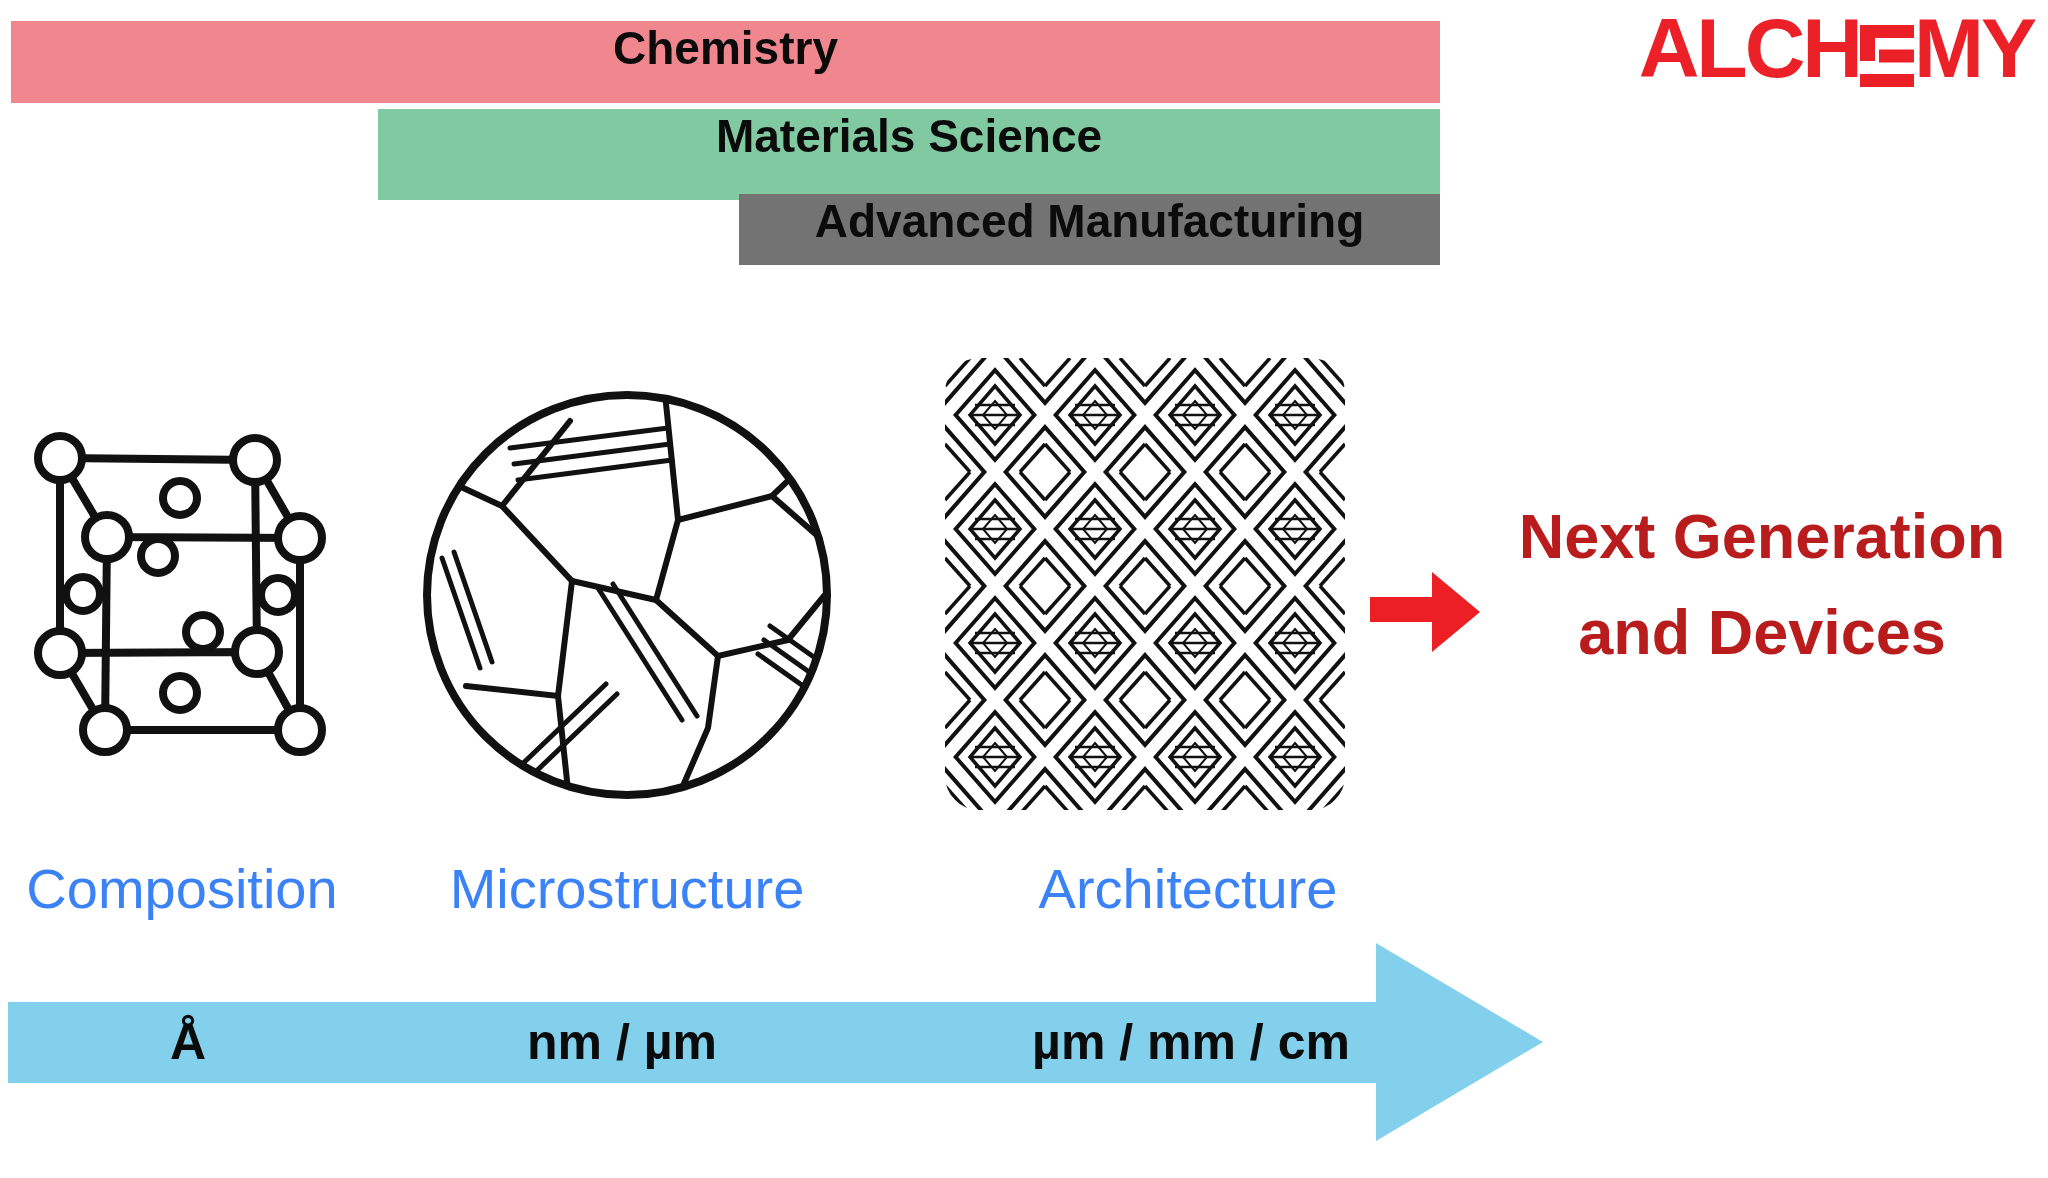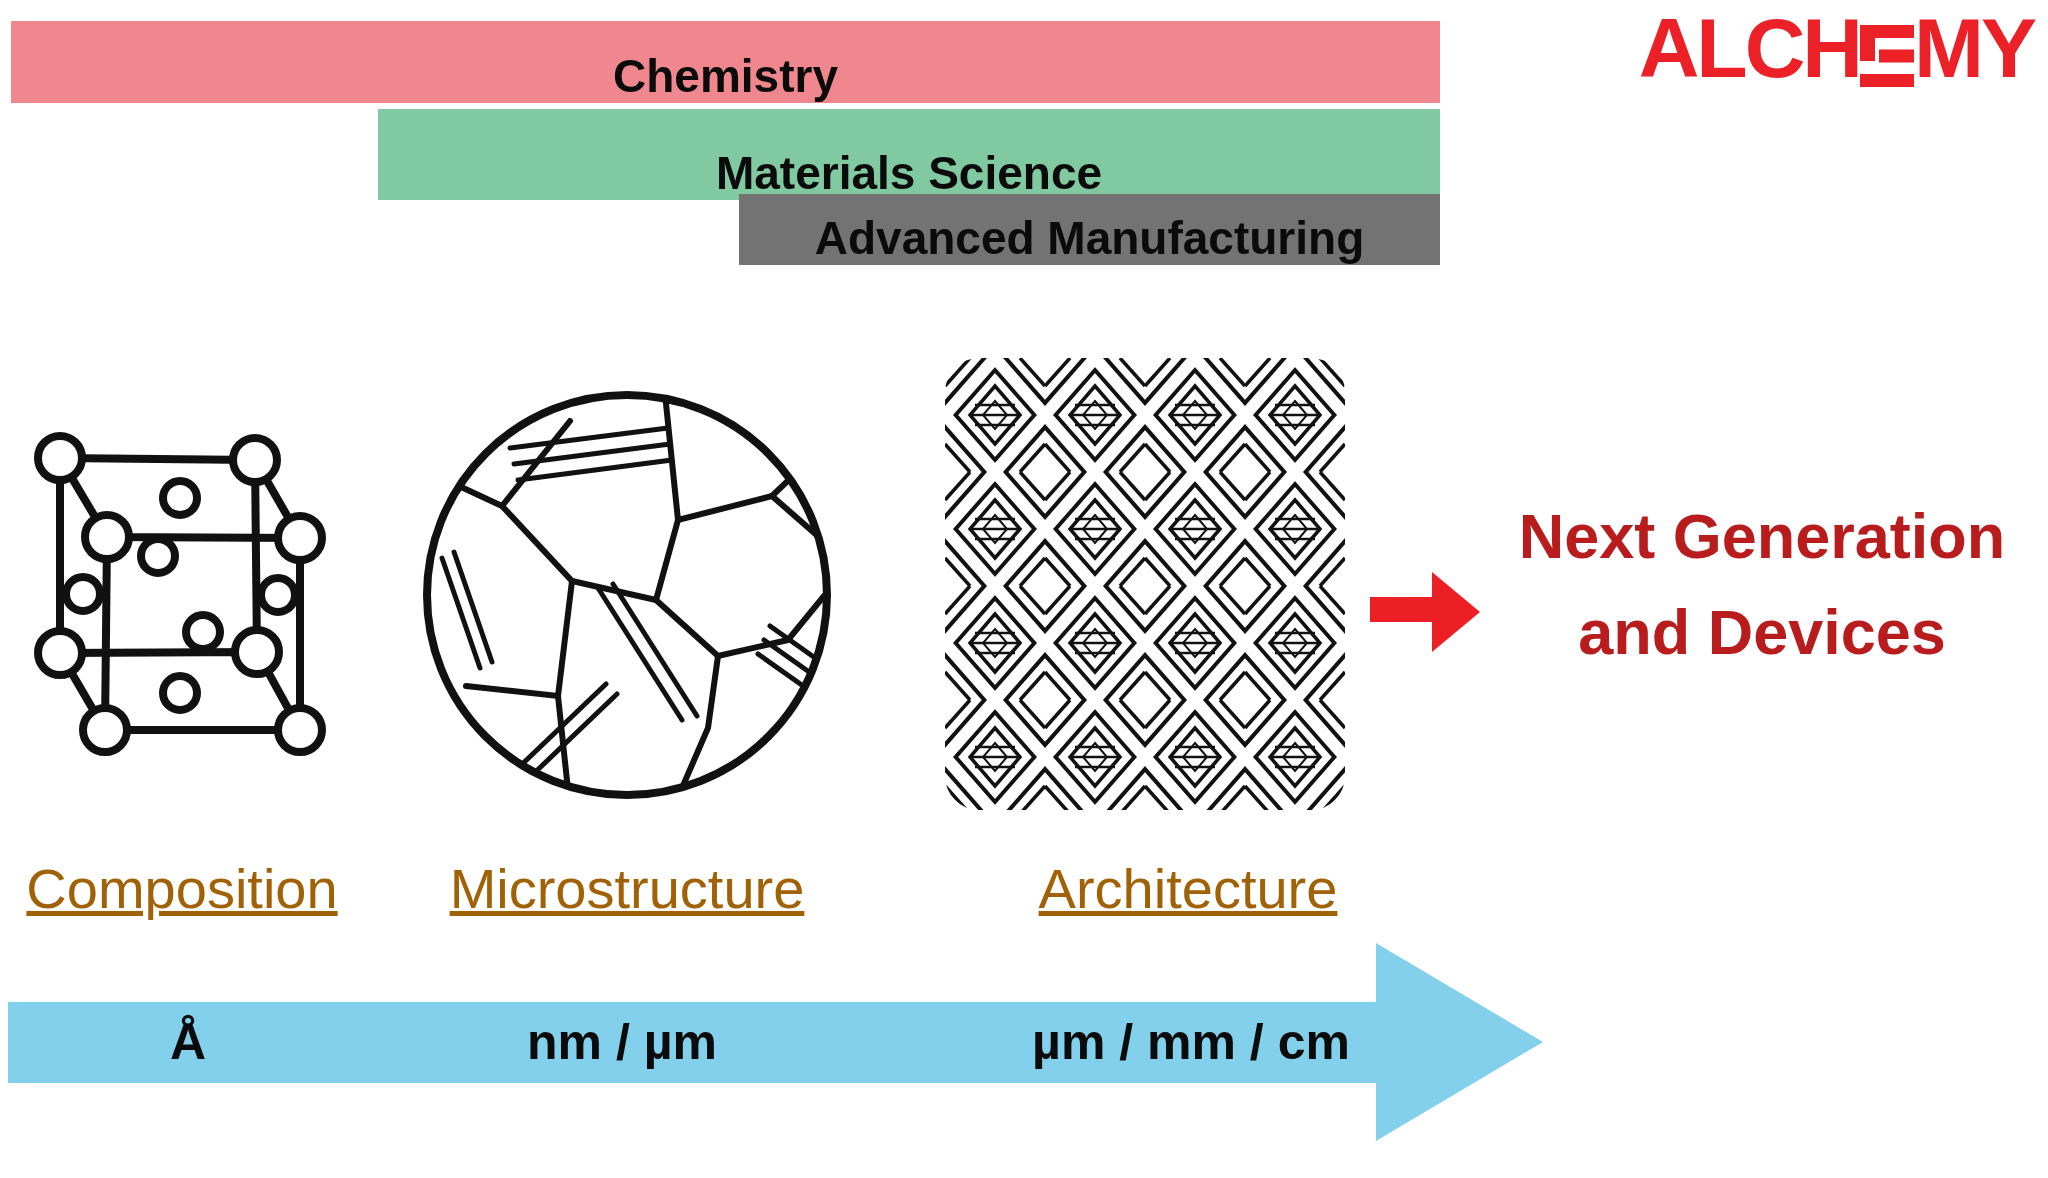--- a/index.html
+++ b/index.html
@@ -1,29 +1,29 @@
 <!DOCTYPE html>
 <html><head>
 <meta charset="utf-8">
 <style>
   html,body{margin:0;padding:0;background:#ffffff;}
   #canvas{position:relative;width:2048px;height:1178px;background:#ffffff;overflow:hidden;
           font-family:"Liberation Sans","DejaVu Sans",sans-serif;color:#111;}
-  .bar{position:absolute;display:flex;align-items:flex-end;justify-content:center;
+  .bar{position:absolute;display:flex;align-items:flex-start;justify-content:center;
        font-weight:bold;font-size:46px;color:#0b0b0b;}
   #bar-chemistry{left:11px;top:21px;width:1429px;height:82px;background:#f0878f;}
   #bar-matsci{left:378px;top:109px;width:1062px;height:91px;background:#80c9a1;}
   #bar-advman{left:739px;top:194px;width:701px;height:71px;background:#737373;}
   #logo{position:absolute;top:6px;right:14px;height:90px;display:flex;align-items:flex-start;
         font-weight:bold;font-size:84px;line-height:84px;letter-spacing:-3px;color:#ec2027;
         white-space:nowrap;}
   #logo svg{align-self:flex-start;margin-top:19px;}
   #logo span{display:inline-block;}
   .stage-label{position:absolute;top:856px;transform:translateX(-50%);
-               font-size:56px;font-weight:400;color:#a16207;white-space:nowrap;text-decoration:underline;}
+               font-size:56px;font-weight:400;color:#3b82f6;white-space:nowrap;}
   #label-composition{left:182px;}
   #label-microstructure{left:627px;}
   #label-architecture{left:1188px;}
   #outcome{position:absolute;left:1762px;top:488px;transform:translateX(-50%);
            text-align:center;font-weight:bold;font-size:63px;line-height:96px;color:#b91c1c;
            white-space:nowrap;}
   .scale-label{position:absolute;transform:translate(-50%,-50%);top:1042px;
                font-weight:bold;font-size:50px;color:#0b0b0b;white-space:nowrap;}
   #scale-a{left:188px;}
   #scale-nm{left:622px;}

